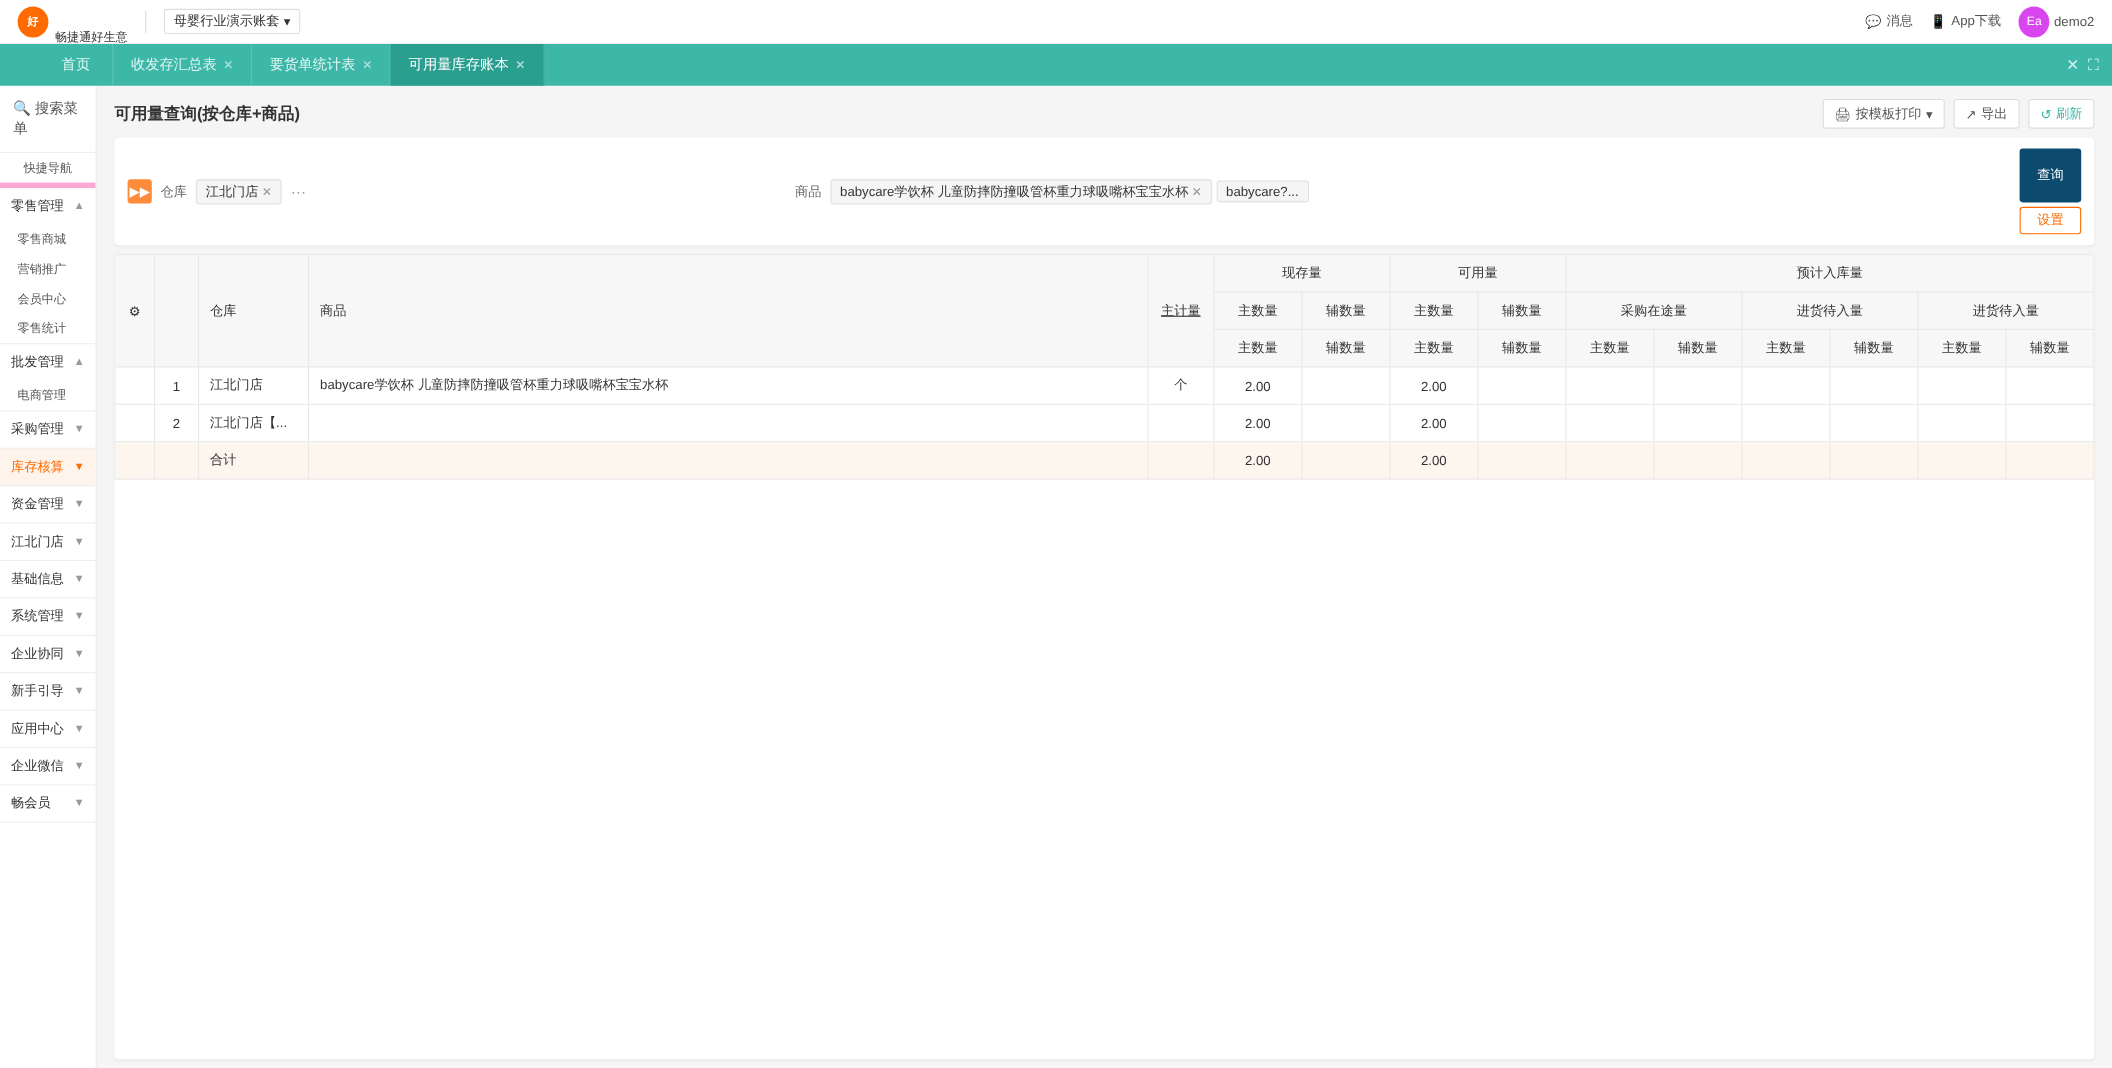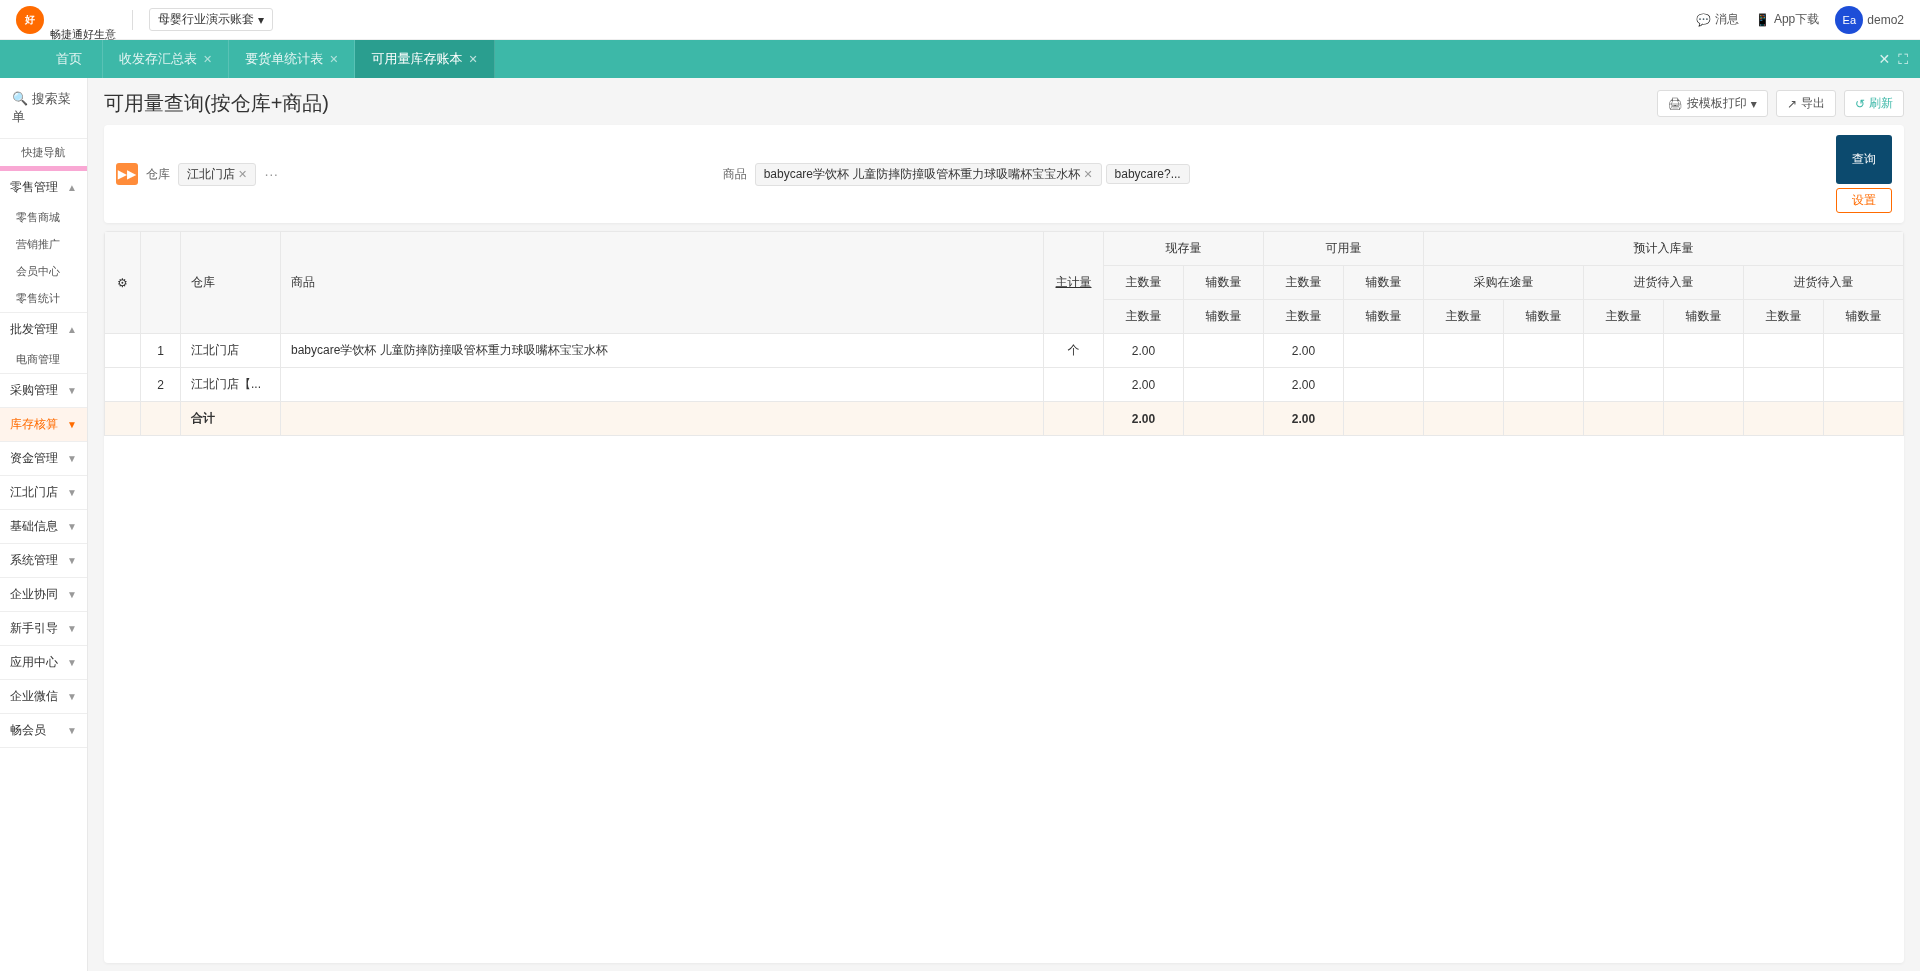--- a/index.html
+++ b/index.html
@@ -18,21 +18,21 @@
     }
     .top-bar-left { display: flex; align-items: center; gap: 8px; }
     .logo-area { display: flex; align-items: center; gap: 6px; }
     .logo-icon { width: 28px; height: 28px; background: #ff6b00; border-radius: 50%; display: flex; align-items: center; justify-content: center; color: white; font-size: 10px; font-weight: bold; }
     .logo-text { font-size: 11px; color: #333; line-height: 1.2; margin-top: 44px; }
     .logo-sub { font-size: 10px; color: #999; }
     .divider-v { width: 1px; height: 20px; background: #ddd; margin: 0 8px; }
     .industry-select { display: flex; align-items: center; gap: 4px; font-size: 12px; color: #333; cursor: pointer; padding: 2px 8px; border: 1px solid #ddd; border-radius: 3px; background: #fff; }
     .top-bar-right { display: flex; align-items: center; gap: 16px; font-size: 12px; color: #555; }
     .top-bar-right-item { display: flex; align-items: center; gap: 4px; cursor: pointer; }
-    .avatar { width: 28px; height: 28px; border-radius: 50%; background: #1d4ed8; display: flex; align-items: center; justify-content: center; color: #fff; font-size: 11px; overflow: hidden; }
+    .avatar { width: 28px; height: 28px; border-radius: 50%; background: #d946ef; display: flex; align-items: center; justify-content: center; color: #fff; font-size: 11px; overflow: hidden; }
 
     
     .nav-tabs {
       background: #3db8a8;
       height: 38px;
       display: flex;
       align-items: stretch;
       flex-shrink: 0;
       padding-left: 0;
     }
@@ -122,21 +122,21 @@
     }
 
     
     .page-header {
       background: #f5f5f5;
       padding: 12px 16px 8px 16px;
       display: flex;
       align-items: center;
       justify-content: space-between;
     }
-    .page-title { font-size: 20px; font-weight: 400; color: #333; }
+    .page-title { font-size: 15px; font-weight: 700; color: #333; }
     .page-actions { display: flex; align-items: center; gap: 8px; }
     .btn-action { display: flex; align-items: center; gap: 4px; padding: 4px 10px; border: 1px solid #ddd; border-radius: 3px; background: #fff; font-size: 12px; color: #555; cursor: pointer; }
     .btn-refresh { color: #3db8a8; }
 
     
     .filter-area {
       background: #fff;
       margin: 0 16px 8px 16px;
       border-radius: 4px;
       padding: 10px 12px;
@@ -199,21 +199,21 @@
       text-align: center;
       color: #333;
       white-space: nowrap;
     }
     .col-gear { width: 36px; }
     .col-num { width: 40px; }
     .col-warehouse { width: 100px; text-align: left; }
     .col-goods { text-align: left; }
     .col-unit { width: 60px; text-decoration: underline; }
     .col-num-data { width: 80px; color: #333; }
-    .total-row td { background: #fdf6ee; font-weight: 700; }
+    .total-row td { background: #fdf6ee; font-weight: 400; }
 
     
     .content-bottom { height: 8px; flex-shrink: 0; }
   </style>
 </head>
 <body>
 
 <div class="top-bar">
   <div class="top-bar-left">
     <div class="logo-area">

